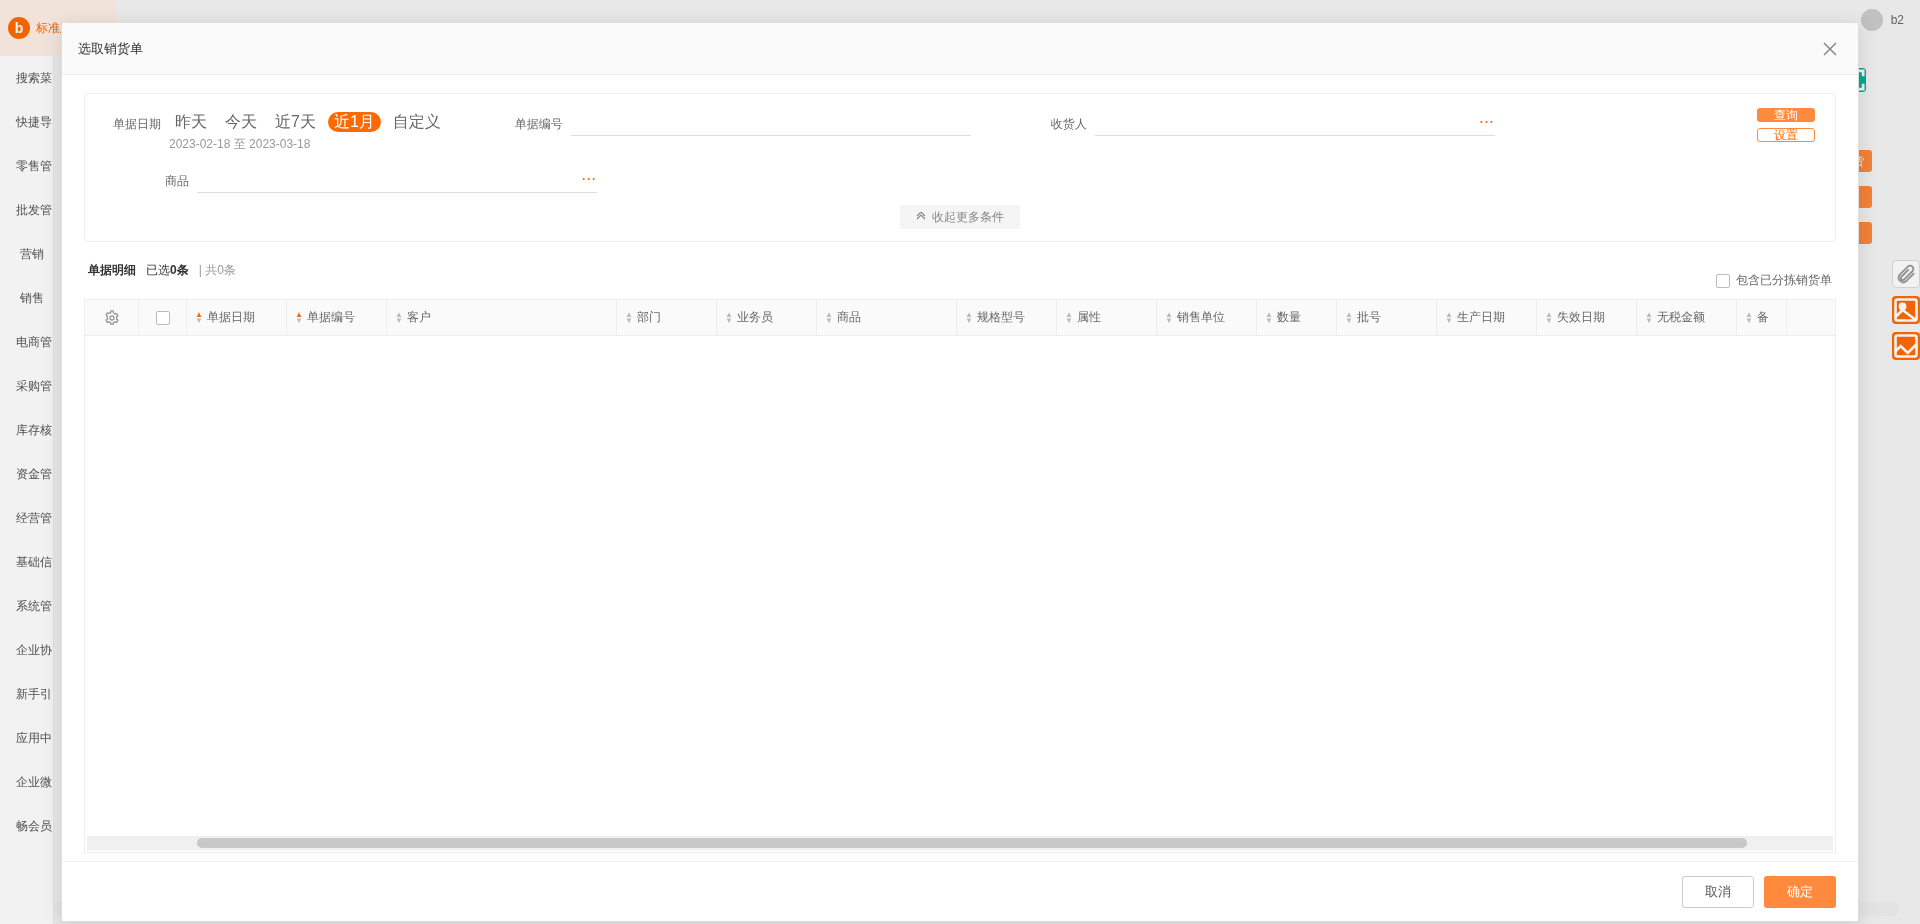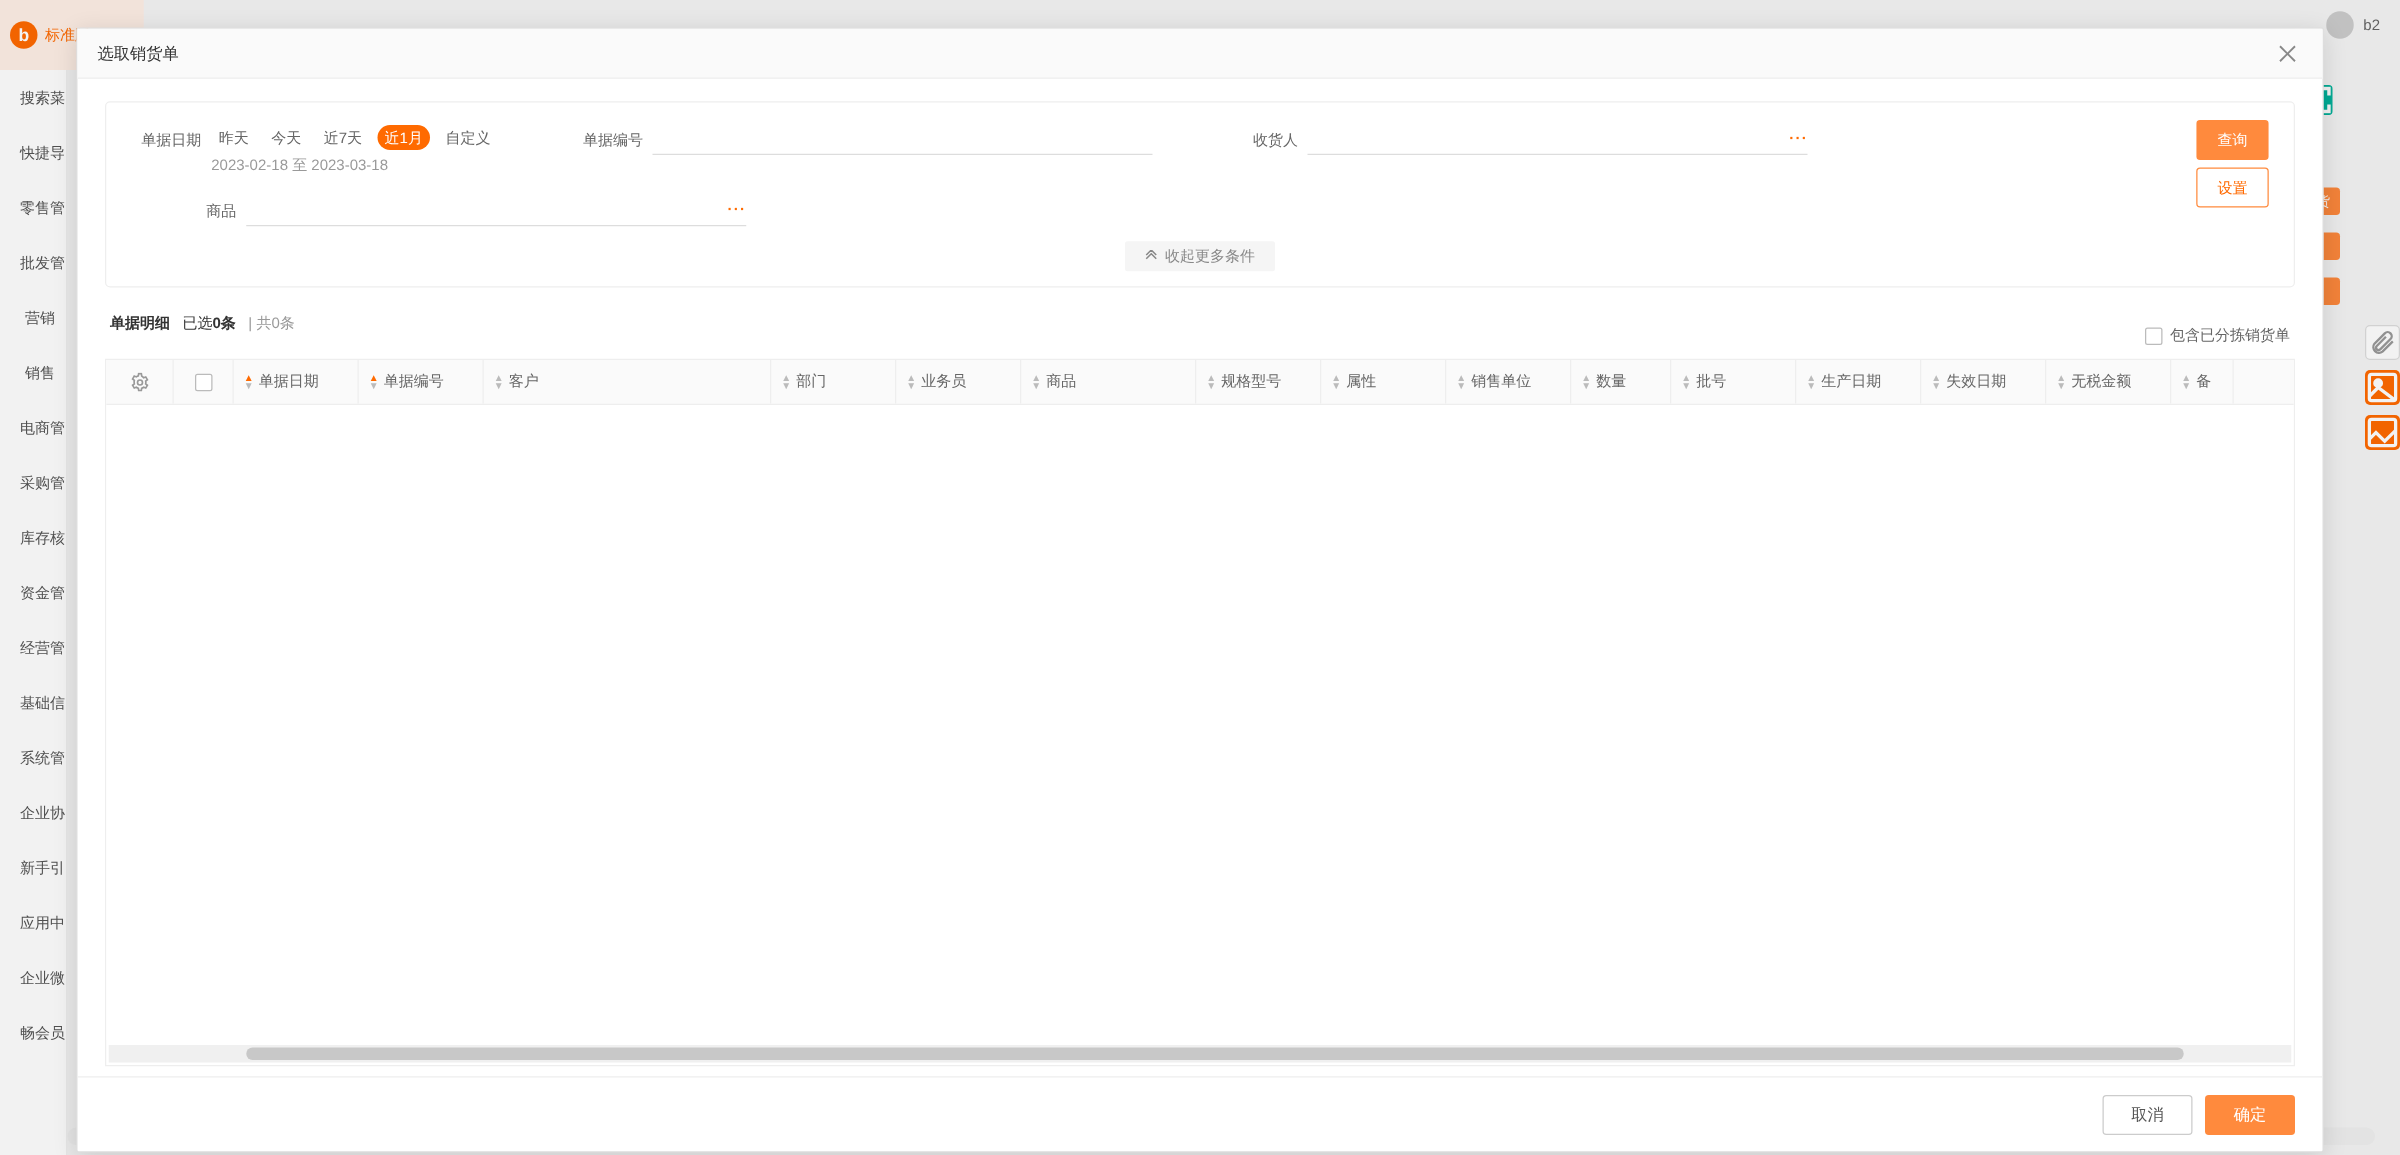--- a/index.html
+++ b/index.html
@@ -80,21 +80,21 @@
   position: absolute; inset: 0; background: rgba(0,0,0,0.05);
   display: flex; align-items: flex-start; justify-content: center;
 }
 .modal {
   width: 1798px; height: 900px; margin-top: 22px;
   background: #fff; border: 1px solid #ddd; border-radius: 2px;
   display: flex; flex-direction: column;
   box-shadow: 0 4px 20px rgba(0,0,0,0.12);
 }
 .modal-header {
-  height: 40px; display: flex; align-items: center; justify-content: space-between;
+  height: 52px; display: flex; align-items: center; justify-content: space-between;
   padding: 0 16px; border-bottom: 1px solid #eee; background: #fafafa;
 }
 .modal-title { font-size: 13px; color: #333; }
 .close-btn {
   width: 24px; height: 24px; display: flex; align-items: center; justify-content: center;
   cursor: pointer; color: #888;
 }
 .close-btn svg { width: 14px; height: 14px; }
 
 .modal-body {
@@ -110,21 +110,21 @@
 .filter-row {
   display: flex; align-items: flex-start; gap: 60px; margin-bottom: 16px;
 }
 .filter-group { display: flex; align-items: flex-start; gap: 8px; min-width: 0; }
 .filter-label {
   width: 56px; text-align: right; color: #666; line-height: 24px; flex-shrink: 0;
 }
 .date-chips { display: flex; align-items: center; gap: 6px; }
 .chip {
   height: 20px; padding: 0 6px; line-height: 20px; color: #666; cursor: pointer; border-radius: 10px;
-  font-size: 12px;
+  font-size: 16px;
 }
 .chip.active { background: #ff6a00; color: #fff; }
 .date-range { color: #999; font-size: 12px; margin-top: 4px; }
 
 .text-input {
   border: none; border-bottom: 1px solid #ddd; height: 24px; width: 420px;
   outline: none; font-size: 12px; background: transparent;
 }
 .text-input.med { width: 400px; }
 .text-input.product { width: 400px; }
@@ -132,21 +132,21 @@
 .more-dots {
   position: absolute; right: 0; top: 3px; color: #ff6a00; cursor: pointer; font-weight: bold;
   letter-spacing: 1px;
 }
 
 .filter-actions {
   position: absolute; right: 20px; top: 14px;
   display: flex; flex-direction: column; gap: 6px; align-items: center;
 }
 .btn {
-  height: 32px; min-width: 58px; padding: 0 12px; border-radius: 3px;
+  height: 14px; min-width: 58px; padding: 0 12px; border-radius: 3px;
   display: inline-flex; align-items: center; justify-content: center;
   font-size: 12px; cursor: pointer; border: 1px solid transparent;
 }
 .btn-primary { background: #ff8a3d; color: #fff; }
 .btn-outline { background: #fff; color: #ff6a00; border-color: #ff8a3d; }
 .btn-default { background: #fff; color: #555; border-color: #ccc; }
 
 .collapse-bar {
   height: 24px; display: flex; align-items: center; justify-content: center;
   background: #f5f5f5; color: #888; cursor: pointer; gap: 6px;

